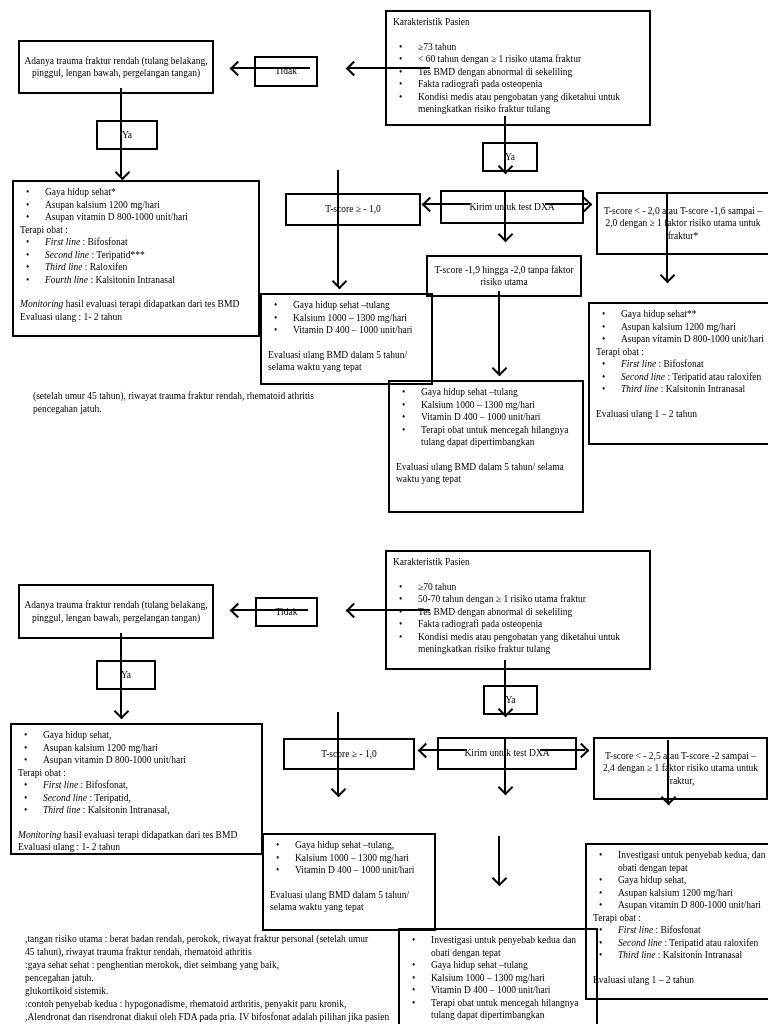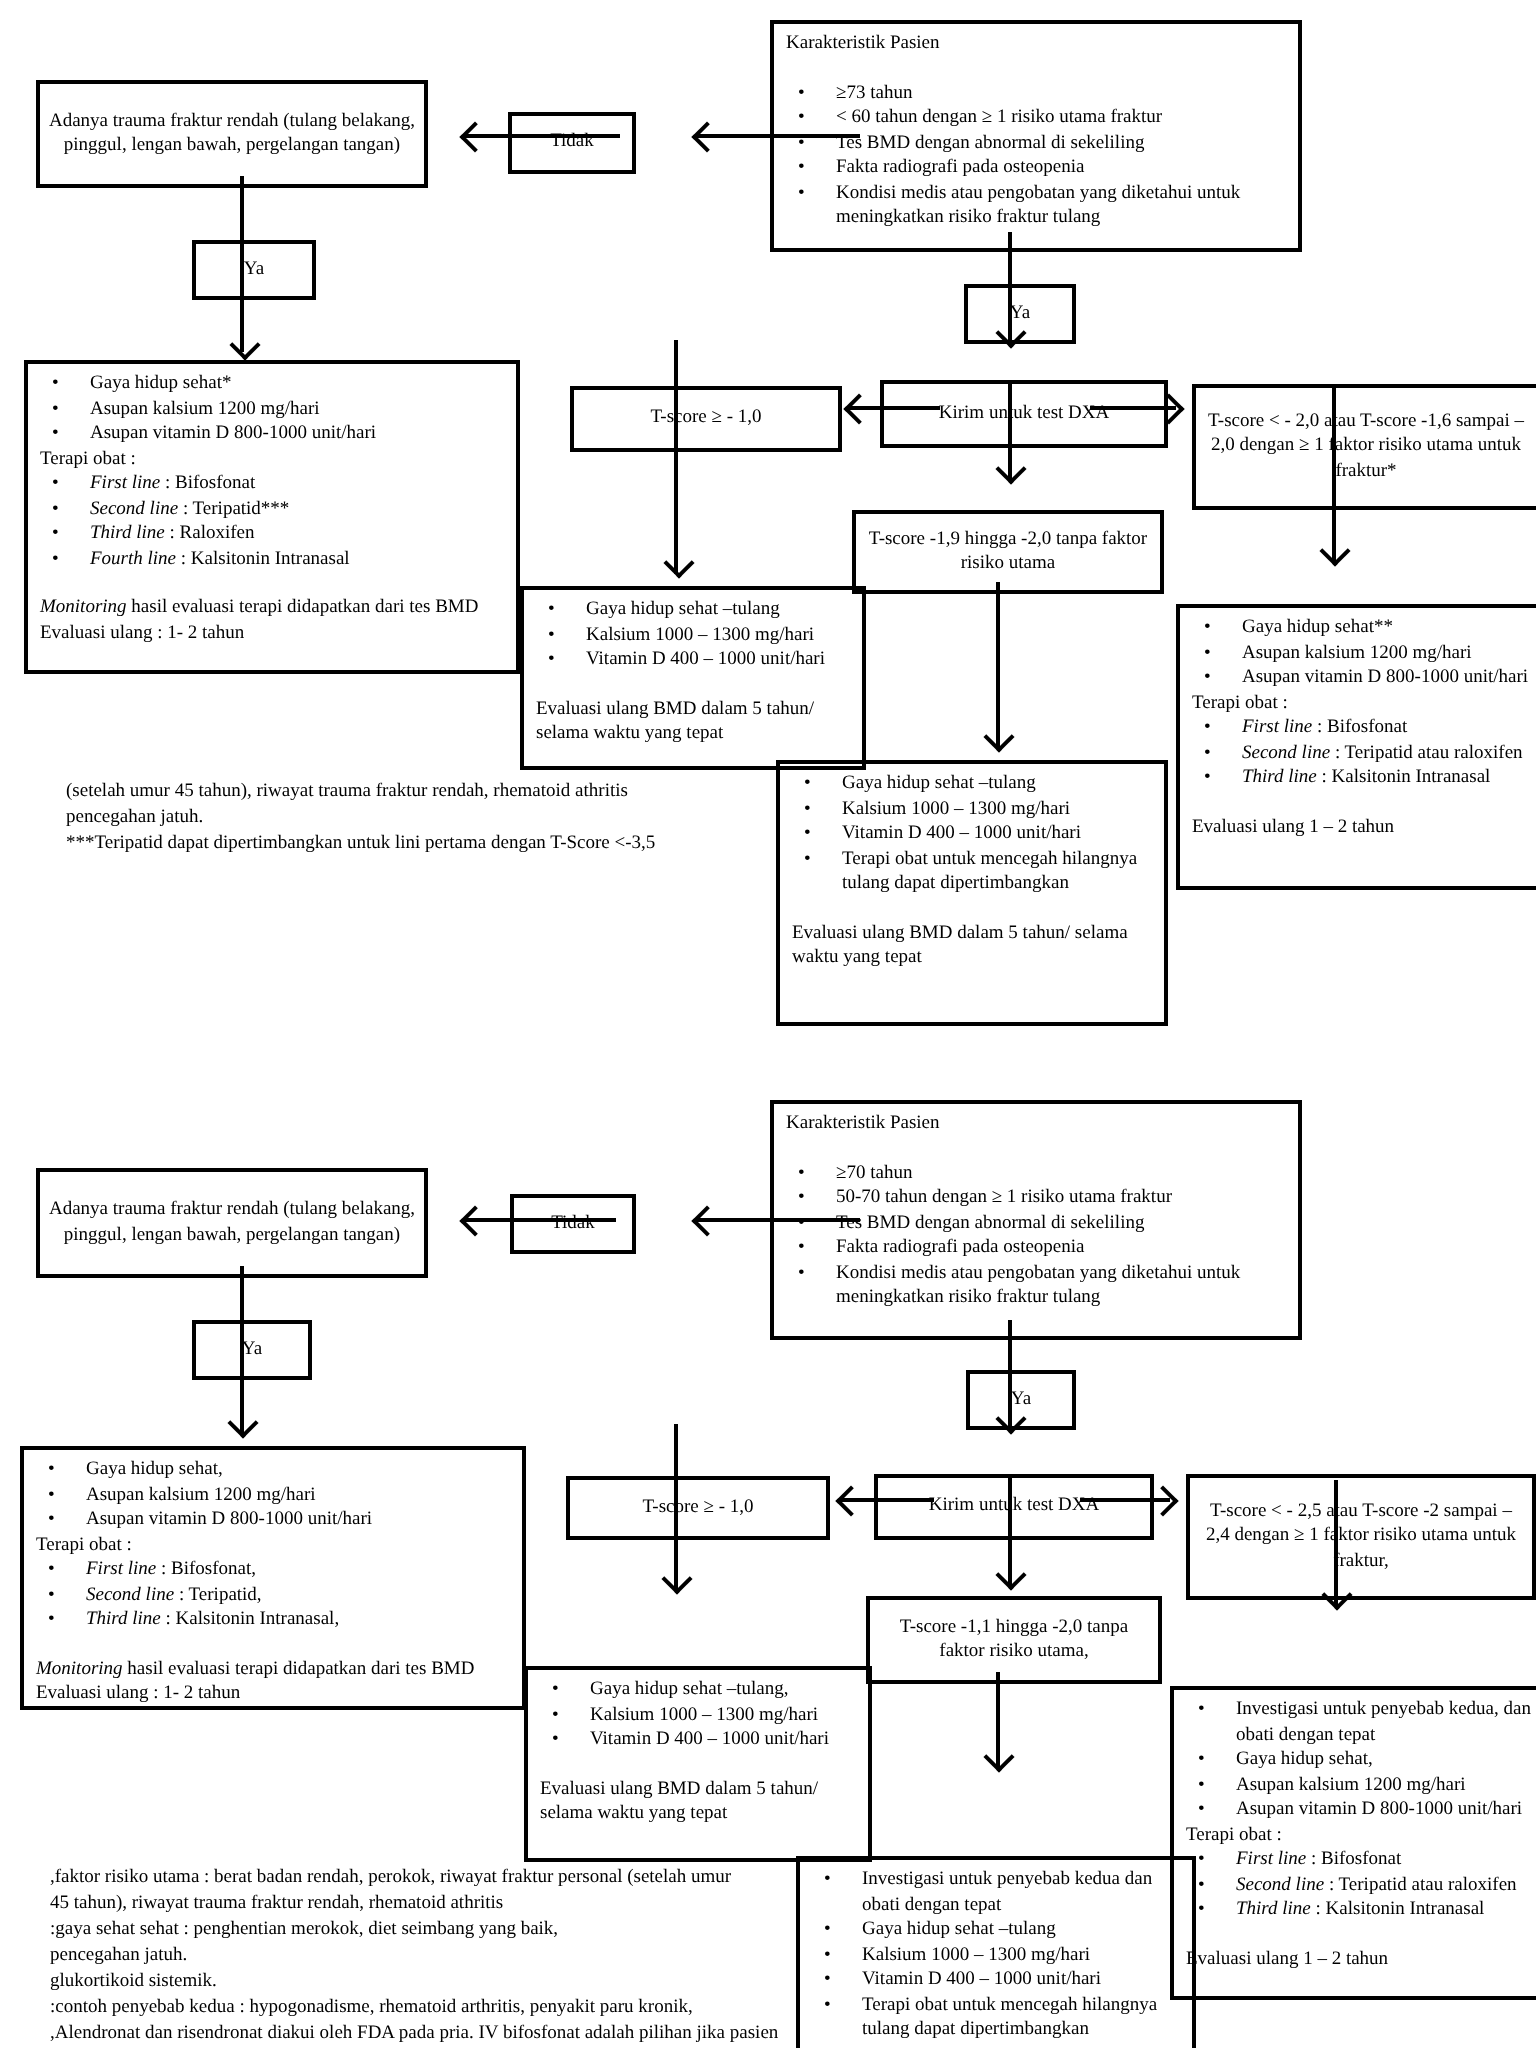--- a/index.html
+++ b/index.html
@@ -197,21 +197,20 @@
         <span class="blt">•</span>
         <span class="tx">Terapi obat untuk mencegah hilangnya tulang dapat dipertimbangkan</span>
       </div>
       <div class="ln g"></div>
       <div class="ln p"><span class="tx">Evaluasi ulang BMD dalam  5 tahun/ selama waktu yang tepat</span></div>
     </div>
 
   <div class="fn" style="left:33px;top:390px;width:345px">
     <div>(setelah umur 45 tahun), riwayat trauma fraktur rendah, rhematoid athritis</div>
     <div>pencegahan jatuh.</div>
-    <div>***Teripatid dapat dipertimbangkan untuk lini pertama dengan T-Score &lt;-3,5</div>
   </div>
 
   <div class="hl" style="left:232px;top:609px;width:76px"></div>
   <div class="chv l" style="left:232px;top:605px"></div>
   <div class="hl" style="left:348px;top:609px;width:82px"></div>
   <div class="chv l" style="left:348px;top:605px"></div>
 
   <div class="vl" style="left:120px;top:633px;height:84px"></div>
   <div class="chv d" style="left:116px;top:706px"></div>
 
@@ -299,21 +298,20 @@
       </div>
       <div class="ln b">
         <span class="blt">•</span>
         <span class="tx"><i>Third line</i> : Kalsitonin Intranasal,</span>
       </div>
       <div class="ln g"></div>
       <div class="ln p"><span class="tx"><i>Monitoring</i> hasil evaluasi terapi didapatkan dari tes BMD</span></div>
       <div class="ln p"><span class="tx">Evaluasi ulang : 1- 2 tahun</span></div>
     </div>
 
-  <div class="bx cc" style="left:433px;top:798px;width:138px;height:38px">T-score -1,1 hingga -2,0 tanpa faktor risiko utama,</div>
 
   <div class="bx pad" style="left:262px;top:833px;width:158px;height:88px">
       <div class="ln b">
         <span class="blt">•</span>
         <span class="tx">Gaya hidup sehat –tulang,</span>
       </div>
       <div class="ln b">
         <span class="blt">•</span>
         <span class="tx">Kalsium  1000 – 1300 mg/hari</span>
       </div>
@@ -376,21 +374,21 @@
         <span class="blt">•</span>
         <span class="tx">Vitamin D 400 – 1000 unit/hari</span>
       </div>
       <div class="ln b">
         <span class="blt">•</span>
         <span class="tx">Terapi obat untuk mencegah hilangnya tulang dapat dipertimbangkan</span>
       </div>
     </div>
 
   <div class="fn" style="left:25px;top:933px;width:375px">
-    <div>,faktor risiko utama  : berat badan rendah, perokok, riwayat fraktur personal (setelah umur</div>
+    <div>,tangan risiko utama  : berat badan rendah, perokok, riwayat fraktur personal (setelah umur</div>
     <div>45 tahun), riwayat trauma fraktur rendah, rhematoid athritis</div>
     <div>:gaya sehat sehat : penghentian merokok, diet seimbang yang baik,</div>
     <div>pencegahan jatuh.</div>
     <div>glukortikoid sistemik.</div>
     <div>:contoh penyebab kedua : hypogonadisme, rhematoid arthritis, penyakit paru kronik,</div>
     <div>,Alendronat dan risendronat diakui oleh FDA pada pria. IV bifosfonat adalah pilihan jika pasien</div>
   </div>
 
 </div>
 

